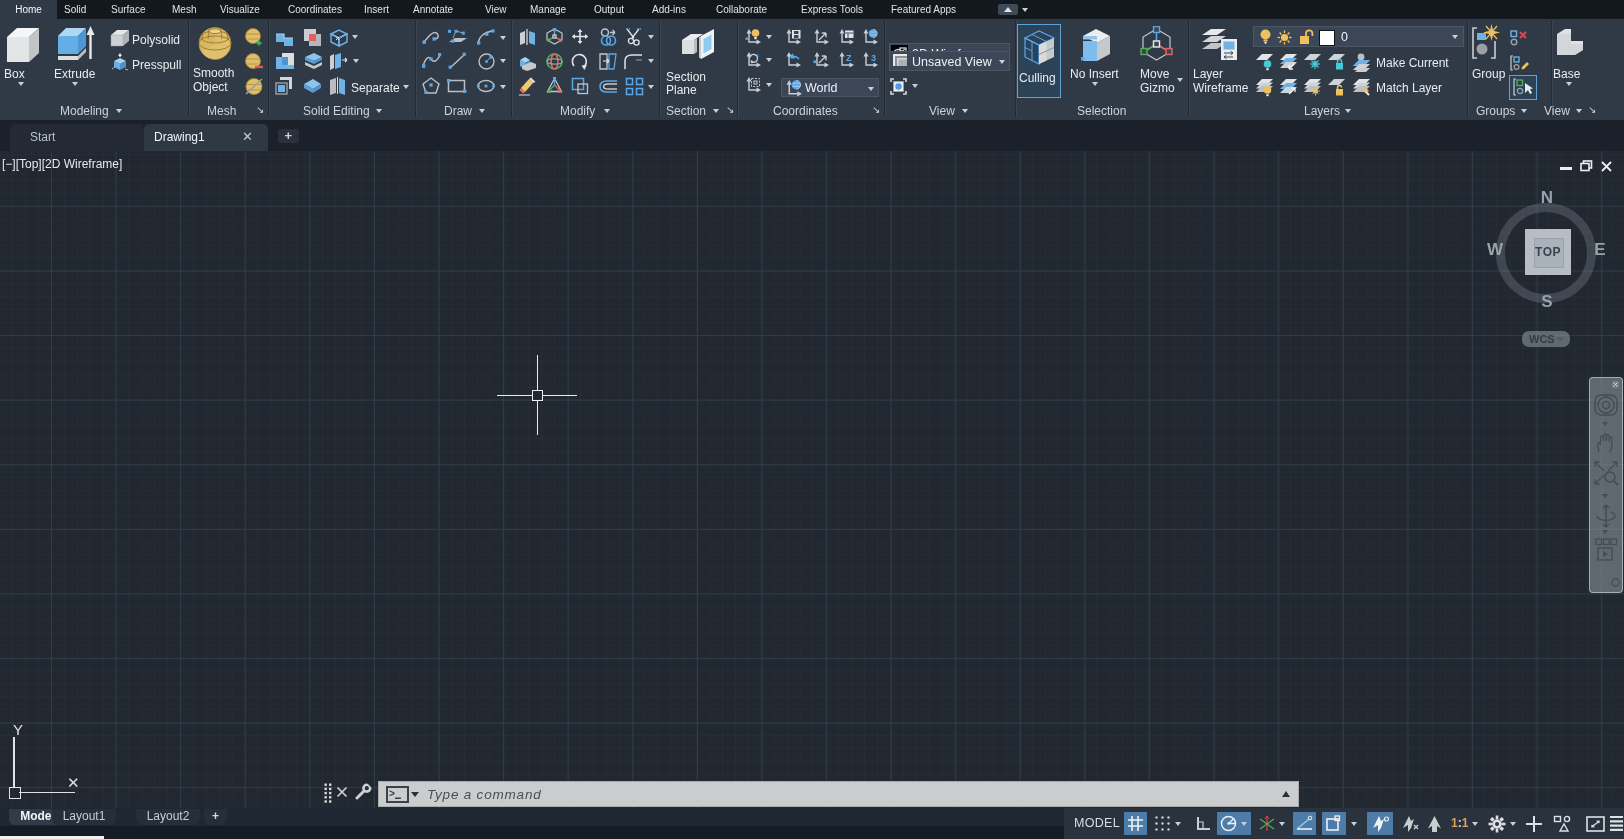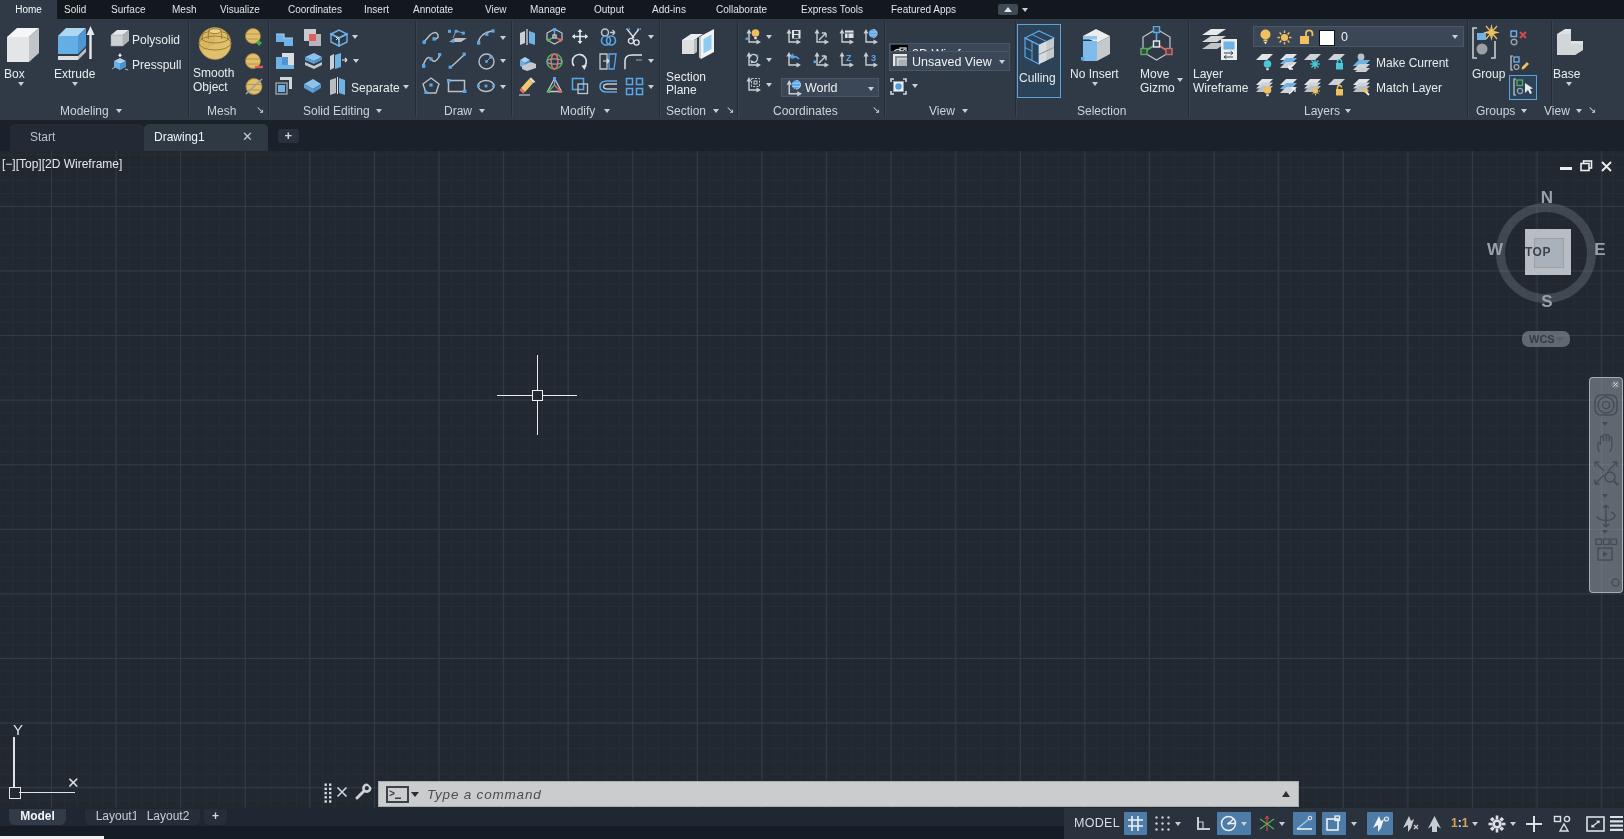--- a/index.html
+++ b/index.html
@@ -689,21 +689,21 @@
   <rect x="3.5" y="1" width="8" height="7" fill="none" stroke="#eceff1" stroke-width="1.6"></rect>
   <rect x="1" y="3.5" width="8" height="7" fill="#212830" stroke="#eceff1" stroke-width="1.6"></rect>
  </svg>
  <svg class="abs" style="left:1601px;top:10px" width="11" height="11" viewBox="0 0 11 11">
   <path d="M1 1 L10 10 M10 1 L1 10" stroke="#eceff1" stroke-width="1.8"></path>
  </svg>
 
  <div class="abs" style="left:1495.5px;top:52px;width:82px;height:82px;border-radius:50%;border:9px solid rgba(148,156,164,0.28)"></div>
  <div class="abs" style="left:1525px;top:78px;width:46px;height:46px;background:#b7bdc3"></div>
  <div class="abs" style="left:1534px;top:87px;width:28px;height:28px;background:#a9b2ba;border:1px solid #98a2ab"></div>
- <div class="abs" style="left:1525px;top:78px;width:46px;height:46px;text-align:left;line-height:46px;color:#3c434a;font-size:12px;font-weight:bold;font-family:'Liberation Sans';letter-spacing:0.5px">TOP</div>
+ <div class="abs" style="left:1525px;top:78px;width:46px;height:46px;text-align:center;line-height:46px;color:#3c434a;font-size:12px;font-weight:bold;font-family:'Liberation Sans';letter-spacing:0.5px">TOP</div>
  <div class="abs" style="left:1537px;top:37px;width:20px;text-align:center;color:#99a1a9;font-size:17px;font-weight:bold">N</div>
  <div class="abs" style="left:1537px;top:141px;width:20px;text-align:center;color:#99a1a9;font-size:17px;font-weight:bold">S</div>
  <div class="abs" style="left:1485px;top:89px;width:20px;text-align:center;color:#99a1a9;font-size:17px;font-weight:bold">W</div>
  <div class="abs" style="left:1590px;top:89px;width:20px;text-align:center;color:#99a1a9;font-size:17px;font-weight:bold">E</div>
 
  <div class="abs" style="left:1522px;top:180px;width:48px;height:16px;background:rgba(150,158,165,0.55);border-radius:7px">
   <div class="abs" style="left:7px;top:2px;font-size:11px;font-weight:bold;color:#333b44">WCS</div>
   <div class="abs" style="left:34px;top:6px;width:0;height:0;border-left:4px solid transparent;border-right:4px solid transparent;border-top:5px solid #555f68"></div>
  </div>
 
@@ -785,21 +785,21 @@
   <div class="abs" style="left:1px;top:1px;color:#3b4049;font-size:10px;font-weight:bold;font-family:'Liberation Mono',monospace">&gt;<span style="text-decoration:underline">_</span></div>
  </div>
  <div class="abs" style="left:32px;top:10px;width:0;height:0;border-left:4.5px solid transparent;border-right:4.5px solid transparent;border-top:5.5px solid #2b2f34"></div>
  <div class="abs" style="left:48px;top:5px;color:#4b4e52;font-size:13.5px;font-style:italic;letter-spacing:0.8px">Type a command</div>
  <div class="abs" style="left:903px;top:9px;width:0;height:0;border-left:4.5px solid transparent;border-right:4.5px solid transparent;border-bottom:6px solid #2b2f34"></div>
 </div>
 <div id="layoutrow"></div>
 <div id="botstrip"></div>
 <div class="abs" style="left:0;top:836px;width:104px;height:3px;background:#f0f0f0"></div>
 <div class="ltab" style="left:9px;top:809px;width:57px;background:#323c48;border-radius:0 0 6px 6px;color:#f2f5f8;font-weight:bold;height:16px;line-height:15px">Model</div>
-<div class="ltab" style="left:85px;top:809px;width:64px;background:#262e39;border-radius:0 0 6px 6px;height:16px;line-height:15px">Layout1</div>
+<div class="ltab" style="left:52px;top:809px;width:64px;background:#262e39;border-radius:0 0 6px 6px;height:16px;line-height:15px">Layout1</div>
 <div class="ltab" style="left:136px;top:809px;width:64px;background:#262e39;border-radius:0 0 6px 6px;height:16px;line-height:15px">Layout2</div>
 <div class="ltab" style="left:204px;top:809px;width:23px;background:#262e39;border-radius:0 0 6px 6px;color:#d5dae0;font-weight:bold;height:16px;line-height:15px">+</div>
 <div id="statusbar">
  <div class="abs" style="left:10px;top:8px;color:#d8dde2;font-size:12.5px;letter-spacing:0.3px">MODEL</div>
  <div class="sbtn on" style="left:60px;width:23px">
   <svg class="abs" style="left:3px;top:3px" width="17" height="17" viewBox="0 0 17 17">
           <path d="M1 5 H16 M1 11 H16 M5 1 V16 M11 1 V16" stroke="#eef2f5" stroke-width="1.6"></path>
         </svg>
  </div>
  <div class="sbtn" style="left:87px;width:34px">

